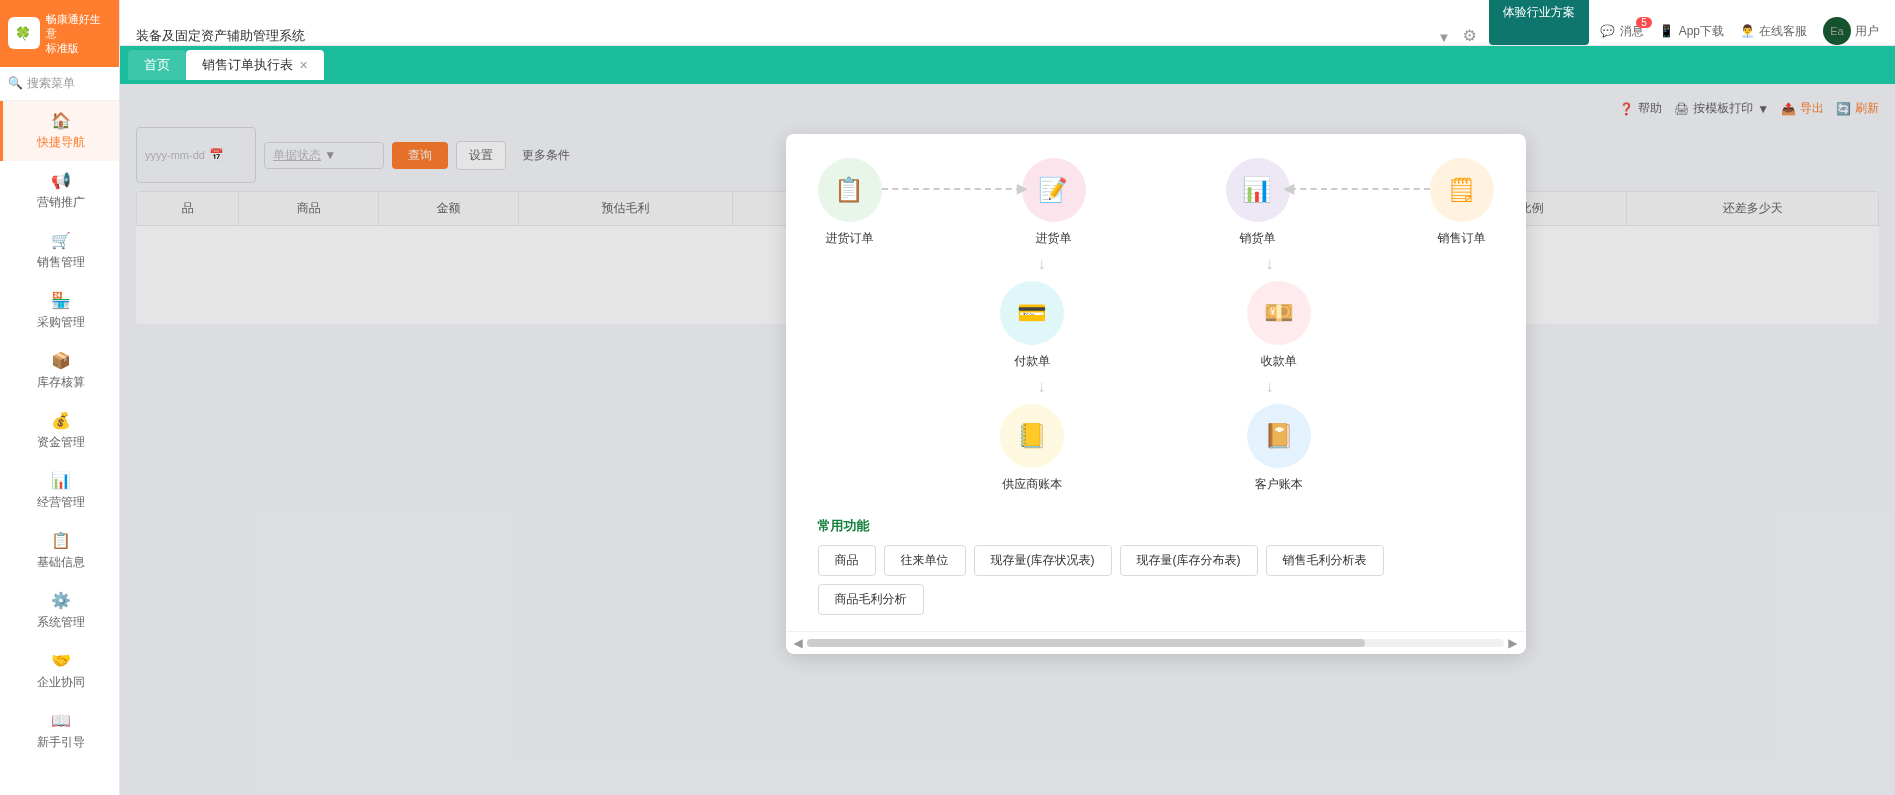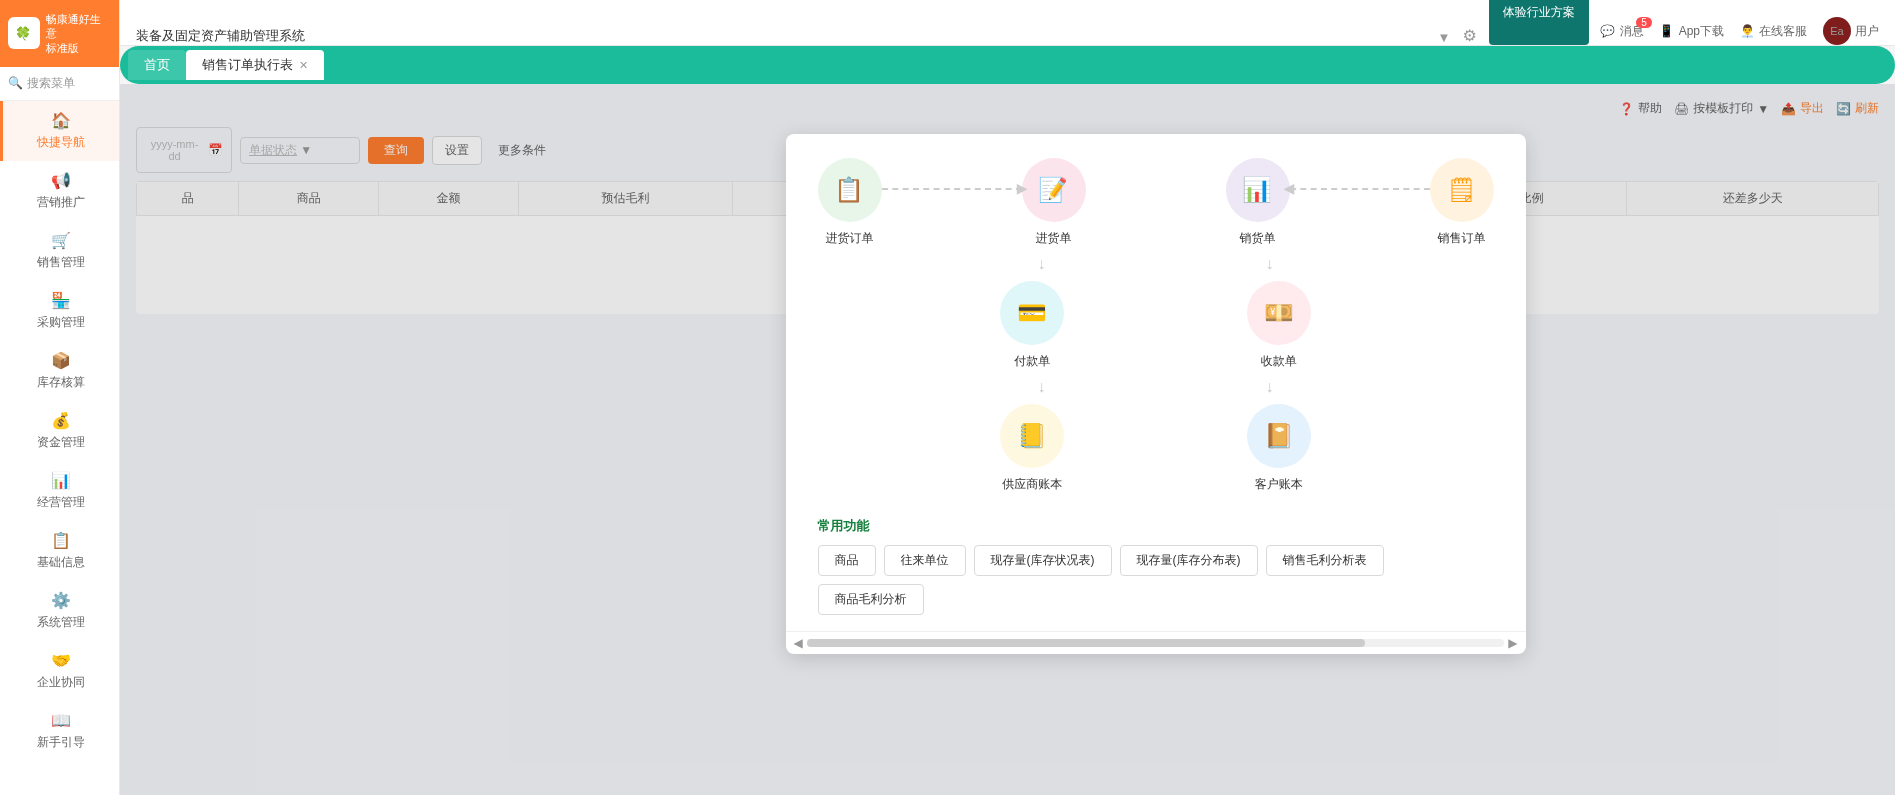--- a/index.html
+++ b/index.html
@@ -23,40 +23,40 @@
     .main { flex: 1; display: flex; flex-direction: column; overflow: hidden; }
 
     
     .topbar { background: #fff; height: 46px; display: flex; align-items: flex-end; padding: 0 16px; border-bottom: 1px solid #e8e8e8; gap: 12px; }
     .topbar-title { font-size: 13px; color: #333; flex: 1; }
     .topbar-settings { color: #999; font-size: 16px; cursor: pointer; }
     .topbar-btn { background: #0f766e; color: #fff; border: none; padding: 24px 14px; border-radius: 4px; cursor: pointer; font-size: 12px; }
     .topbar-right { display: flex; align-items: center; gap: 16px; margin-left: auto; }
     .topbar-icon-item { display: flex; align-items: center; gap: 4px; color: #666; font-size: 12px; cursor: pointer; position: relative; }
     .badge { background: #ff4d4f; color: #fff; border-radius: 10px; padding: 0 5px; font-size: 10px; position: absolute; top: -6px; right: -8px; }
-    .user-avatar { width: 28px; height: 28px; border-radius: 50%; background: #7f1d1d; display: flex; align-items: center; justify-content: center; font-size: 11px; color: #999; }
-
-    
-    .tabs { background: #1abc9c; display: flex; align-items: center; height: 38px; padding: 0 8px; border-radius: 19px; }
+    .user-avatar { width: 28px; height: 28px; border-radius: 50%; background: #14532d; display: flex; align-items: center; justify-content: center; font-size: 11px; color: #999; }
+
+    
+    .tabs { background: #1abc9c; display: flex; align-items: center; height: 38px; padding: 0 8px; }
     .tab { padding: 6px 16px; color: #fff; font-size: 13px; cursor: pointer; border-radius: 4px 4px 0 0; display: flex; align-items: center; gap: 6px; }
     .tab.home { background: rgba(255,255,255,0.15); }
     .tab.active { background: #fff; color: #333; }
     .tab-close { font-size: 11px; color: #999; cursor: pointer; }
 
     
     .content { flex: 1; position: relative; background: #f5f7fa; padding: 16px; overflow: hidden; }
 
     
     .toolbar-row { display: flex; align-items: center; justify-content: flex-end; gap: 12px; margin-bottom: 10px; }
     .toolbar-btn { display: flex; align-items: center; gap: 4px; color: #666; font-size: 12px; cursor: pointer; }
     .toolbar-btn-orange { color: #ff7d2e; }
 
     
     .filter-row { display: flex; align-items: center; gap: 8px; margin-bottom: 8px; }
-    .filter-date { border: 1px solid #d9d9d9; border-radius: 4px; padding: 10px 8px; font-size: 12px; width: 96px; color: #999; display: flex; align-items: center; gap: 4px; text-align: center; }
+    .filter-date { border: 1px solid #d9d9d9; border-radius: 4px; padding: 20px 8px; font-size: 12px; width: 120px; color: #999; display: flex; align-items: center; gap: 4px; text-align: center; }
     .filter-select { border: 1px solid #d9d9d9; border-radius: 4px; padding: 4px 8px; font-size: 12px; width: 120px; color: #999; }
     .filter-query-btn { background: #ff7d2e; color: #fff; border: none; padding: 5px 16px; border-radius: 4px; cursor: pointer; font-size: 12px; }
     .filter-set-btn { background: #fff; color: #666; border: 1px solid #d9d9d9; padding: 5px 12px; border-radius: 4px; cursor: pointer; font-size: 12px; }
     .more-conditions { color: #666; font-size: 12px; cursor: pointer; padding: 4px 8px; }
 
     
     .data-table { width: 100%; border-collapse: collapse; background: #fff; font-size: 12px; }
     .data-table th { background: #fafafa; border: 1px solid #e8e8e8; padding: 8px 10px; color: #666; font-weight: normal; text-align: center; white-space: nowrap; }
     .no-data { text-align: center; padding: 40px; color: #999; font-size: 13px; }
 

